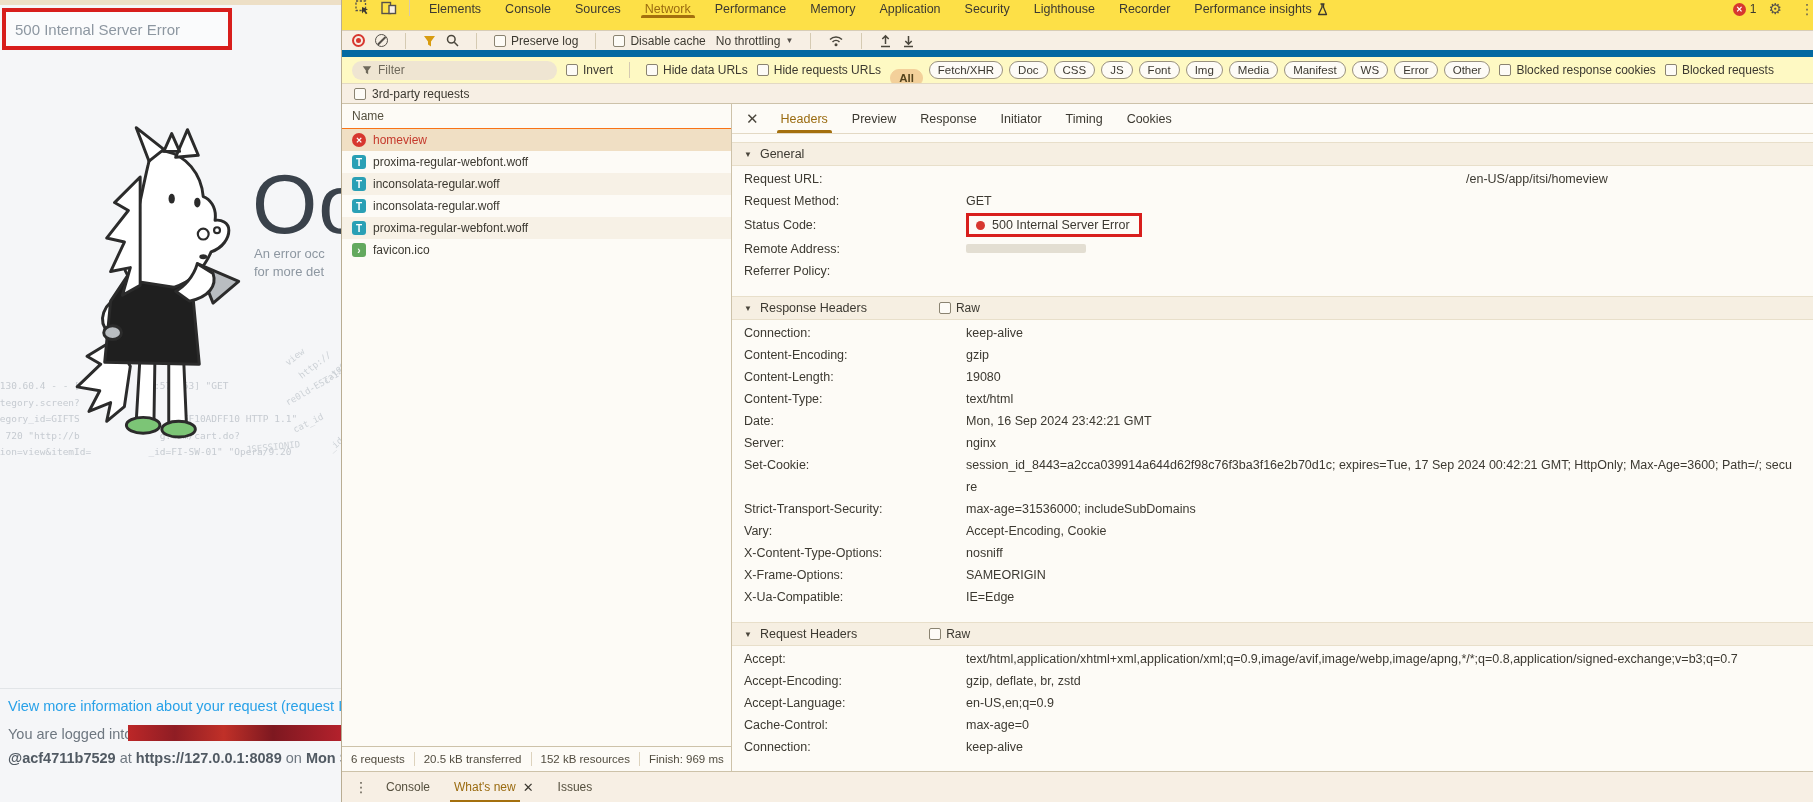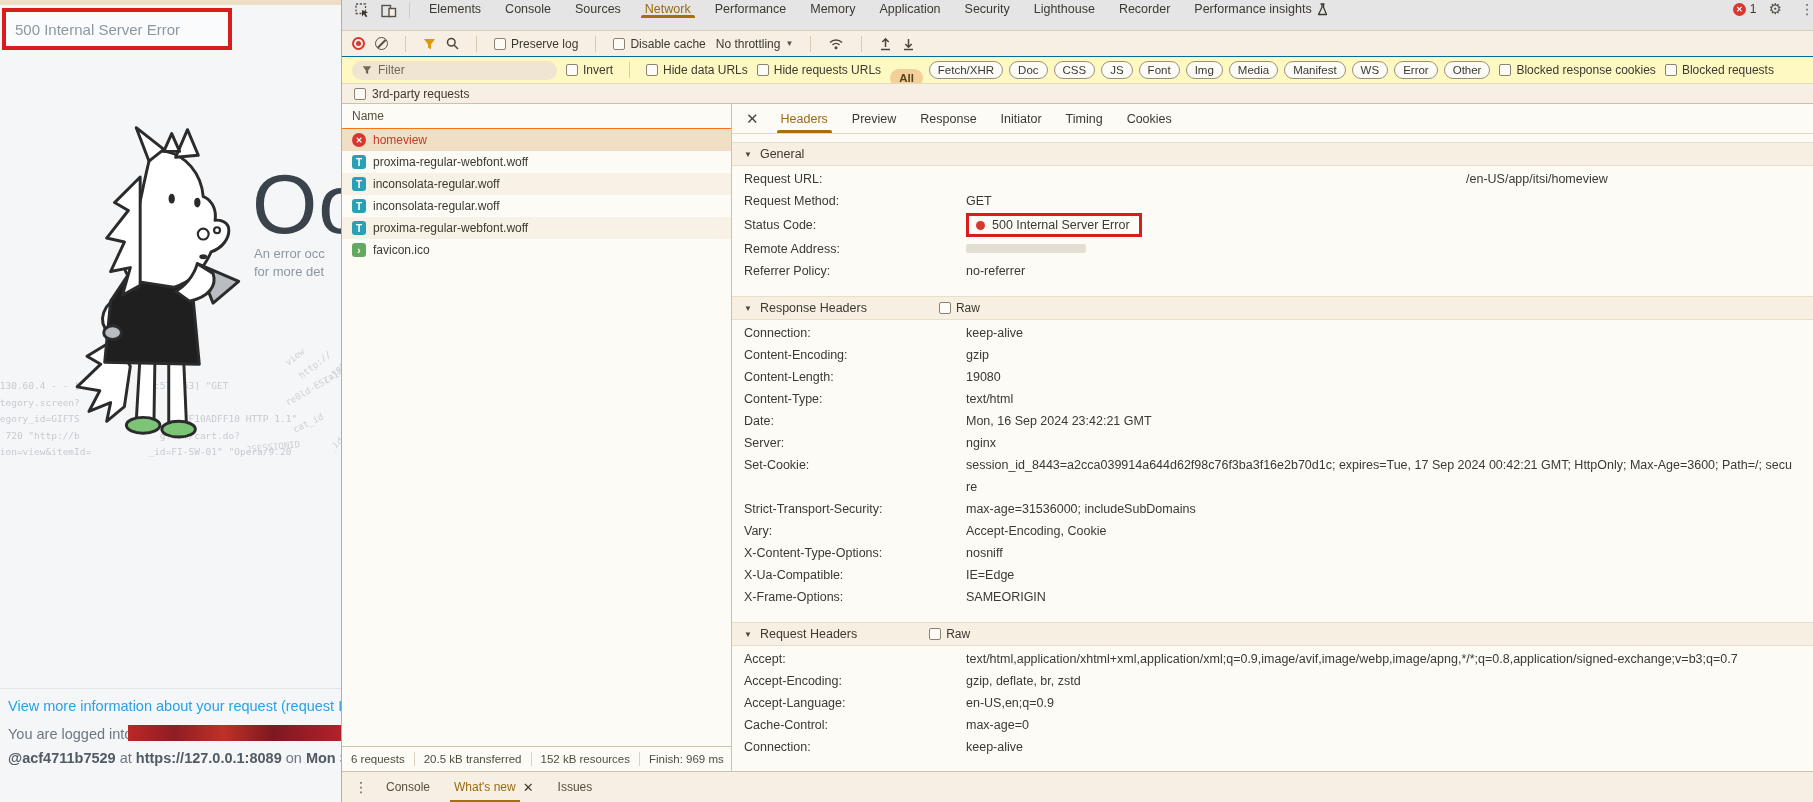--- a/index.html
+++ b/index.html
@@ -21,35 +21,35 @@
   .footer-line2 { position:absolute; left:8px; top:726px; font-size:14.5px; color:#6e7780; white-space:nowrap; }
   .redact-bar { position:absolute; left:128px; top:725px; width:213px; height:16px;
     background:linear-gradient(90deg,#bc2728,#8f1d24 22%,#c03028 45%,#7d1820 68%,#b3212c 100%); }
   .footer-line3 { position:absolute; left:8px; top:750px; font-size:14.5px; color:#6e7780; white-space:nowrap; }
   .footer-line2 b,.footer-line3 b { color:#515a63; font-weight:700; }
 
   
   .devtools { position:absolute; left:341px; top:0; width:1472px; height:802px; background:#fdfbf6;
     border-left:1px solid #b9ad93; display:flex; flex-direction:column; font-size:12px; color:#3c3931; overflow:hidden; }
 
-  .topbar { flex:0 0 30px; background:#e5e5e5; border-bottom:1px solid #d8cdb6; display:flex; align-items:flex-end; padding:0 0 12px 8px; }
+  .topbar { flex:0 0 30px; background:#fde047; border-bottom:1px solid #d8cdb6; display:flex; align-items:flex-start; padding:0 0 12px 8px; }
   .topbar-icons { display:flex; align-items:center; gap:11px; padding:0 5px; }
   .v-sep { width:1px; height:16px; background:#d5cab2; margin:0 7px; flex:0 0 1px; }
   .main-tabs { display:flex; align-items:center; height:100%; }
   .main-tab { height:100%; display:flex; align-items:center; gap:5px; padding:0 12px; font-size:12.5px; color:#3c3931; position:relative; white-space:nowrap; cursor:pointer; }
   .main-tab.selected { color:#9a6b10; }
   .main-tab.selected::after { content:""; position:absolute; left:8px; right:8px; bottom:0; height:3px; background:#a4700e; border-radius:2px 2px 0 0; }
   .topbar-right { margin-left:auto; display:flex; align-items:center; gap:12px; padding-right:0; }
   .err-badge { display:flex; align-items:center; gap:4px; cursor:pointer; }
   .err-circle { width:13px; height:13px; border-radius:50%; background:#d7372f; color:#fff; font-size:8px; font-weight:700; display:flex; align-items:center; justify-content:center; }
   .gear { font-size:15px; color:#57524a; cursor:pointer; }
   .kebab { color:#5f5a4e; font-size:14px; padding:0 6px; cursor:pointer; }
   .kebab.cut { margin-right:-7px; }
 
-  .net-toolbar { flex:0 0 26px; background:#f7efe4; border-bottom:1px solid #0369a1; display:flex; align-items:center; padding:0 10px; gap:10px; }
+  .net-toolbar { flex:0 0 26px; background:#f7efe4; border-bottom:7px solid #0369a1; display:flex; align-items:center; padding:0 10px; gap:10px; }
   .record-btn { width:13px; height:13px; border-radius:50%; border:2px solid #d7372f; display:flex; align-items:center; justify-content:center; cursor:pointer; }
   .record-btn::after { content:""; width:5px; height:5px; border-radius:50%; background:#d7372f; }
   .clear-btn { width:13px; height:13px; border-radius:50%; border:1.5px solid #55504a; position:relative; cursor:pointer; }
   .clear-btn::after { content:""; position:absolute; left:-0.5px; top:4.5px; width:11px; height:1.5px; background:#55504a; transform:rotate(-45deg); }
   .cb { width:12px; height:12px; border:1px solid #8a8371; border-radius:2px; background:#fdfbf6; flex:0 0 12px; cursor:pointer; }
   .ctl { display:flex; align-items:center; gap:5px; white-space:nowrap; cursor:pointer; }
   .caret { font-size:8px; color:#55504a; }
 
   .filter-row { flex:0 0 27px; background:#fef9c3; border-bottom:1px solid #e3d9c4; display:flex; align-items:center; padding:0 10px; gap:9px; overflow:hidden; }
   .filter-input { width:205px; flex:0 0 205px; height:19px; background:#efe5d2; border-radius:11px; display:flex; align-items:center; gap:6px; padding:0 10px; color:#6f695c; cursor:text; }
@@ -375,21 +375,20 @@
                   <span class="status-dot"></span>
                   <span>500 Internal Server Error</span>
                 </span></span>
             </div>
             <div class="hrow">
               <span class="hlabel">Remote Address:</span>
               <span class="hvalue"><span class="redact-soft"></span></span>
             </div>
             <div class="hrow">
               <span class="hlabel">Referrer Policy:</span>
-              <span class="hvalue"><span>no-referrer</span></span>
             </div>
           </div>
           <div class="section-header">
             <span class="tri">▼</span>
             <span>Response Headers</span>
             <span class="raw-ctl">
               <span class="cb"></span>
               <span>Raw</span>
             </span>
           </div>
@@ -428,26 +427,26 @@
             </div>
             <div class="hrow">
               <span class="hlabel">Vary:</span>
               <span class="hvalue"><span>Accept-Encoding, Cookie</span></span>
             </div>
             <div class="hrow">
               <span class="hlabel">X-Content-Type-Options:</span>
               <span class="hvalue"><span>nosniff</span></span>
             </div>
             <div class="hrow">
+              <span class="hlabel">X-Frame-Options:</span>
+              <span class="hvalue"><span>SAMEORIGIN</span></span>
+            </div>
+            <div class="hrow">
               <span class="hlabel">X-Ua-Compatible:</span>
               <span class="hvalue"><span>IE=Edge</span></span>
-            </div>
-            <div class="hrow">
-              <span class="hlabel">X-Frame-Options:</span>
-              <span class="hvalue"><span>SAMEORIGIN</span></span>
             </div>
           </div>
           <div class="section-header">
             <span class="tri">▼</span>
             <span>Request Headers</span>
             <span class="raw-ctl">
               <span class="cb"></span>
               <span>Raw</span>
             </span>
           </div>

